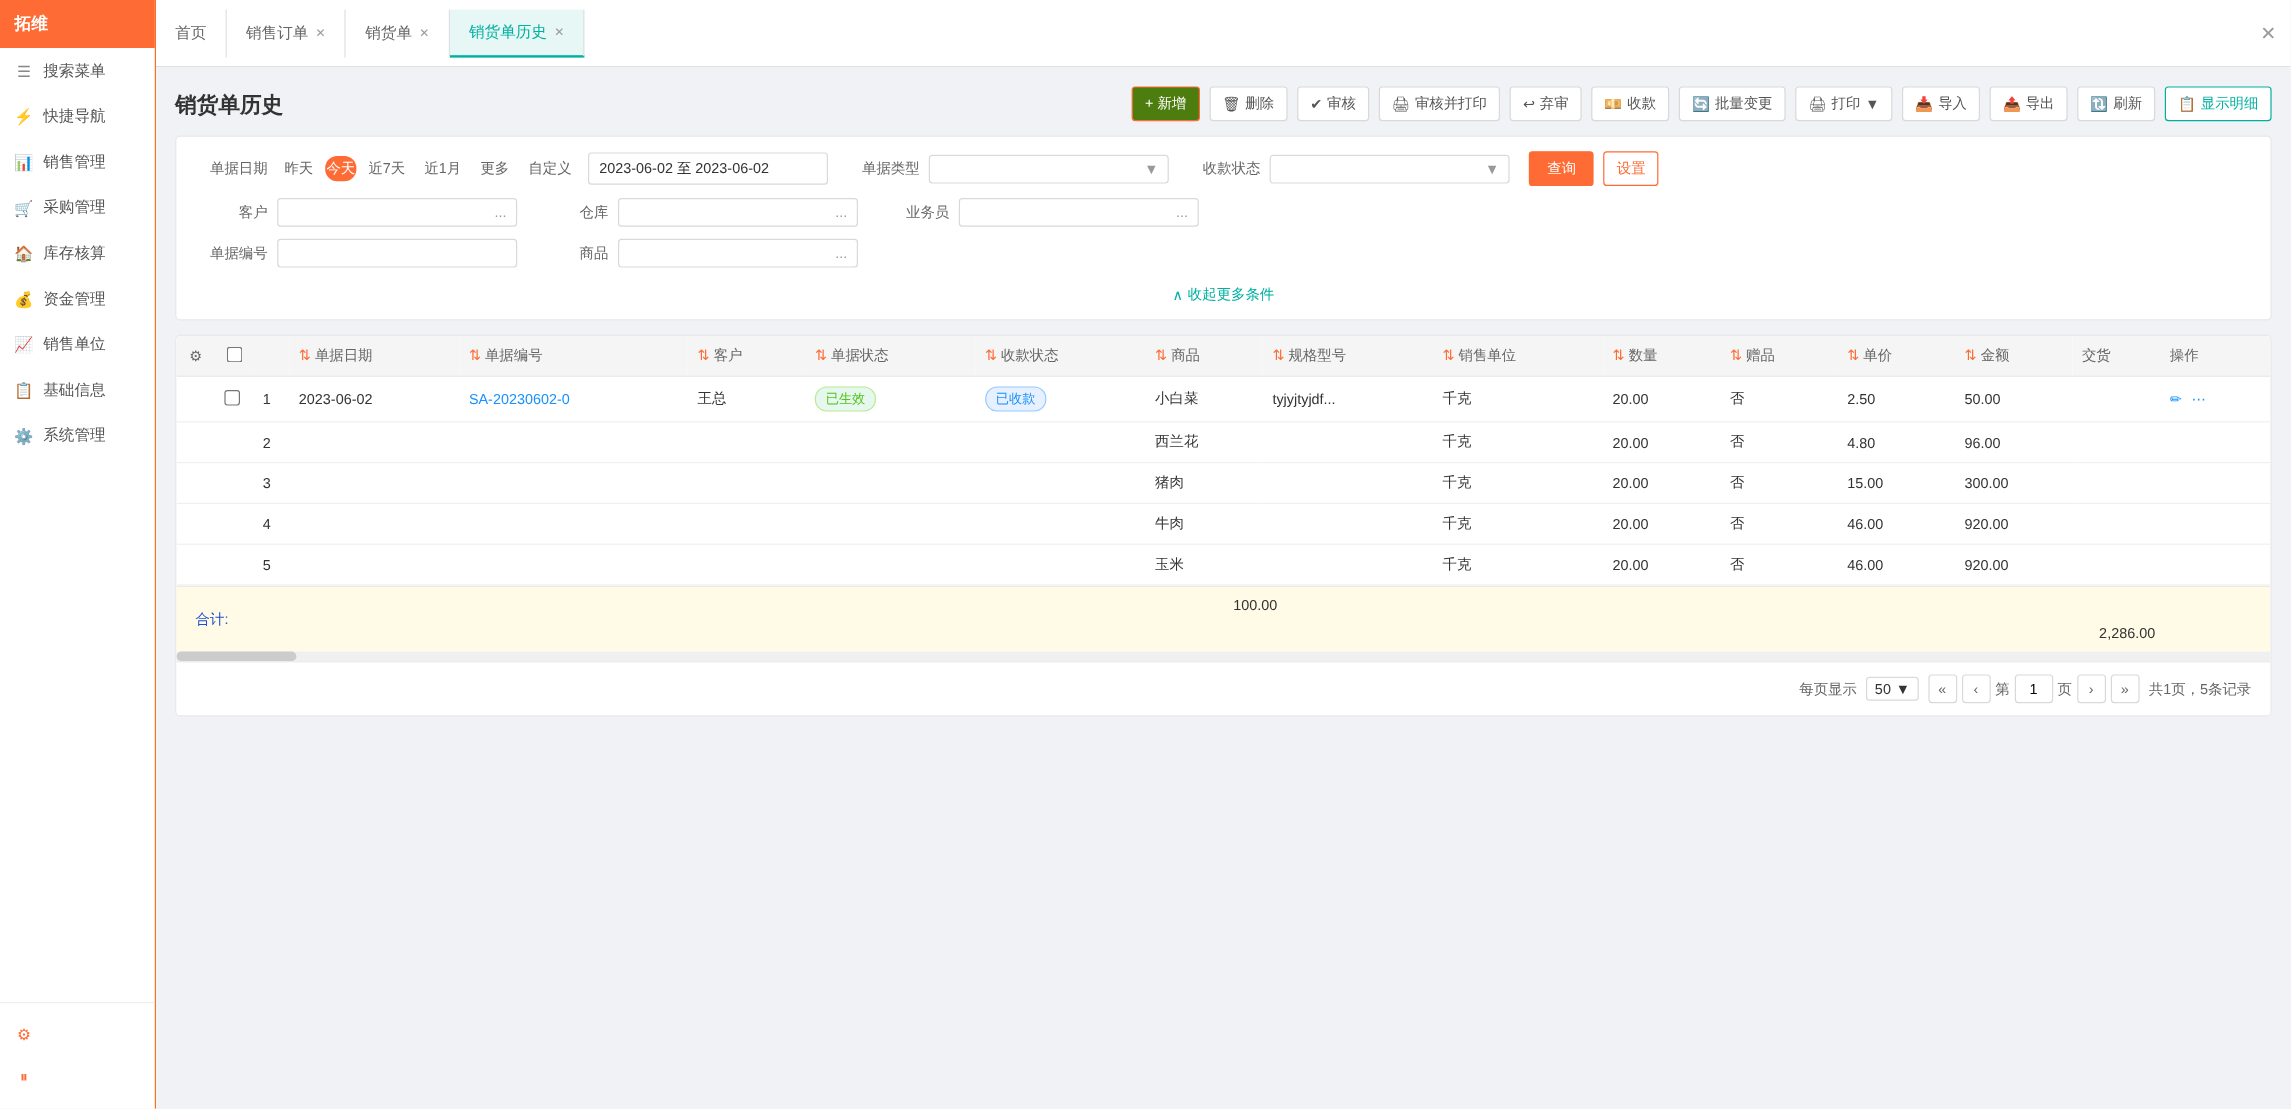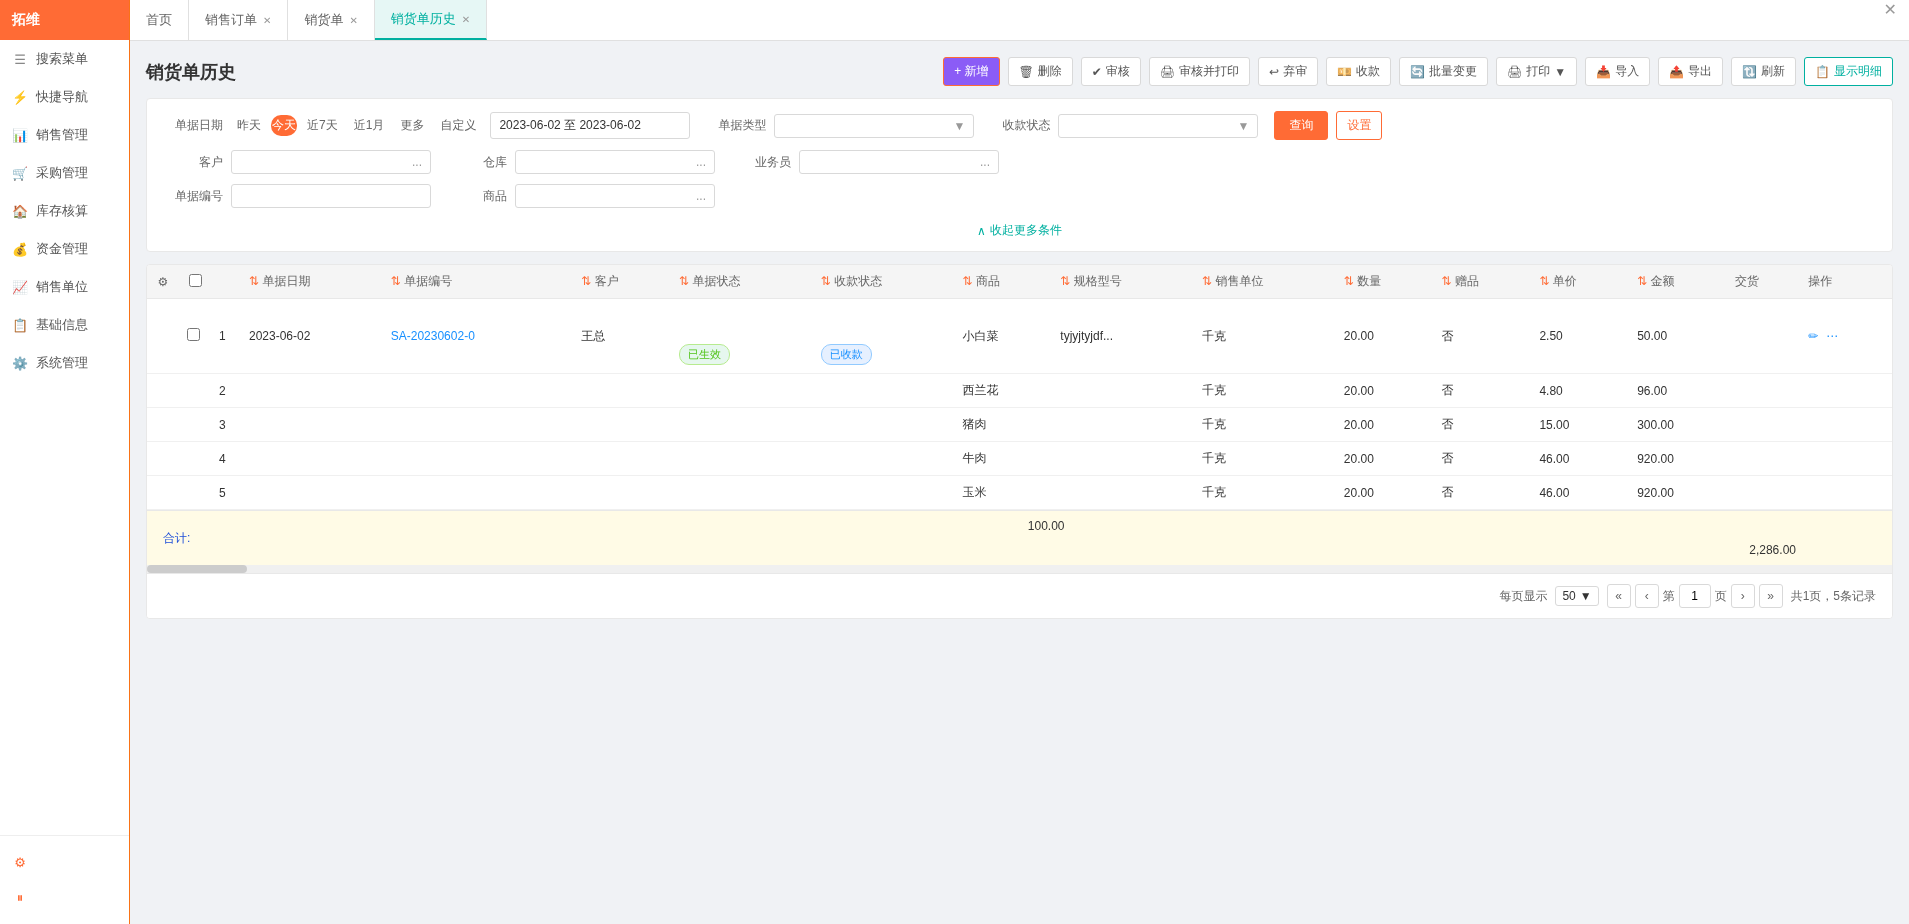--- a/index.html
+++ b/index.html
@@ -10,36 +10,36 @@
     .sidebar-logo { background: #ff6b35; color: white; padding: 8px 12px; font-size: 14px; font-weight: bold; height: 40px; display: flex; align-items: center; }
     .sidebar-item { display: flex; align-items: center; padding: 10px 12px; cursor: pointer; color: #555; gap: 8px; font-size: 13px; }
     .sidebar-item .icon { width: 16px; height: 16px; display: inline-flex; align-items: center; justify-content: center; color: #888; }
     .sidebar-bottom { margin-top: auto; border-top: 1px solid #eee; padding: 8px 0; }
     .sidebar-bottom .sidebar-item .icon { color: #ff6b35; }
 
     
     .main { flex: 1; display: flex; flex-direction: column; overflow: hidden; }
 
     
-    .tab-bar { background: #fff; border-bottom: 1px solid #e0e0e0; display: flex; align-items: flex-start; height: 41px; padding: 0; }
+    .tab-bar { background: #fff; border-bottom: 1px solid #e0e0e0; display: flex; align-items: center; height: 56px; padding: 0; }
     .tab { padding: 0 16px; height: 40px; display: flex; align-items: center; cursor: pointer; font-size: 13px; color: #666; border-right: 1px solid #e0e0e0; gap: 6px; white-space: nowrap; }
     .tab.active { background: #e6f7f5; color: #00b0a0; border-bottom: 2px solid #00b0a0; }
     .tab .close-icon { font-size: 10px; color: #999; cursor: pointer; }
     .tab-spacer { flex: 1; }
     .tab-close-all { padding: 0 12px; color: #999; cursor: pointer; font-size: 16px; }
 
     
     .content { flex: 1; overflow: auto; padding: 16px; background: #f0f2f5; }
 
     
     .page-header { display: flex; align-items: center; justify-content: space-between; margin-bottom: 12px; }
     .page-title { font-size: 18px; font-weight: bold; color: #333; }
     .toolbar { display: flex; gap: 8px; align-items: center; flex-wrap: wrap; }
     .btn { display: flex; align-items: center; gap: 4px; padding: 5px 10px; border: 1px solid #d9d9d9; background: #fff; cursor: pointer; border-radius: 3px; font-size: 12px; color: #555; white-space: nowrap; }
-    .btn-primary { background: #8b5cf6; color: white; border-color: #ff6b35; }
+    .btn-primary { background: #4d7c0f; color: white; border-color: #ff6b35; }
     .btn-orange { background: #ff6b35; color: white; border-color: #ff6b35; padding: 5px 14px; }
     .btn-green { color: #00b0a0; border-color: #00b0a0; }
 
     
     .filter-card { background: #fff; border-radius: 4px; padding: 12px 16px; margin-bottom: 12px; border: 1px solid #e8e8e8; }
     .filter-row { display: flex; gap: 16px; margin-bottom: 10px; align-items: center; flex-wrap: wrap; }
     .filter-group { display: flex; align-items: center; gap: 8px; }
     .filter-label { color: #666; white-space: nowrap; min-width: 60px; text-align: right; }
     .filter-input { border: 1px solid #d9d9d9; border-radius: 3px; padding: 4px 8px; font-size: 12px; color: #333; min-width: 120px; display: flex; align-items: flex-end; gap: 4px; }
     .filter-input input { border: none; outline: none; font-size: 12px; width: 100%; color: #333; }
@@ -52,21 +52,21 @@
 
     
     .table-card { background: #fff; border-radius: 4px; border: 1px solid #e8e8e8; overflow: hidden; }
     .table-wrap { overflow-x: auto; }
     table { width: 100%; border-collapse: collapse; font-size: 12px; }
     thead tr { background: #f5f5f5; }
     th { padding: 8px 8px; text-align: left; color: #666; font-weight: normal; border-bottom: 1px solid #e8e8e8; white-space: nowrap; cursor: pointer; }
     td { padding: 8px 8px; border-bottom: 1px solid #f0f0f0; color: #333; white-space: nowrap; }
     .th-settings { width: 32px; text-align: center; }
     .th-check { width: 32px; text-align: center; }
-    .badge { display: inline-block; padding: 2px 8px; border-radius: 10px; font-size: 11px; margin-top: 37px; }
+    .badge { display: inline-block; padding: 2px 8px; border-radius: 10px; font-size: 11px; }
     .badge-green { background: #e6f7ee; color: #52c41a; border: 1px solid #b7eb8f; }
     .badge-blue { background: #e6f0ff; color: #1890ff; border: 1px solid #91caff; }
     .action-link { color: #1890ff; cursor: pointer; margin-right: 4px; }
 
     
     .table-footer { background: #fffbe6; padding: 8px 16px; display: flex; align-items: center; border-top: 1px solid #e8e8e8; }
     .footer-label { color: #1d4ed8; min-width: 60px; }
     .footer-sum { flex: 1; display: flex; gap: 16px; justify-content: space-between; }
 
     

